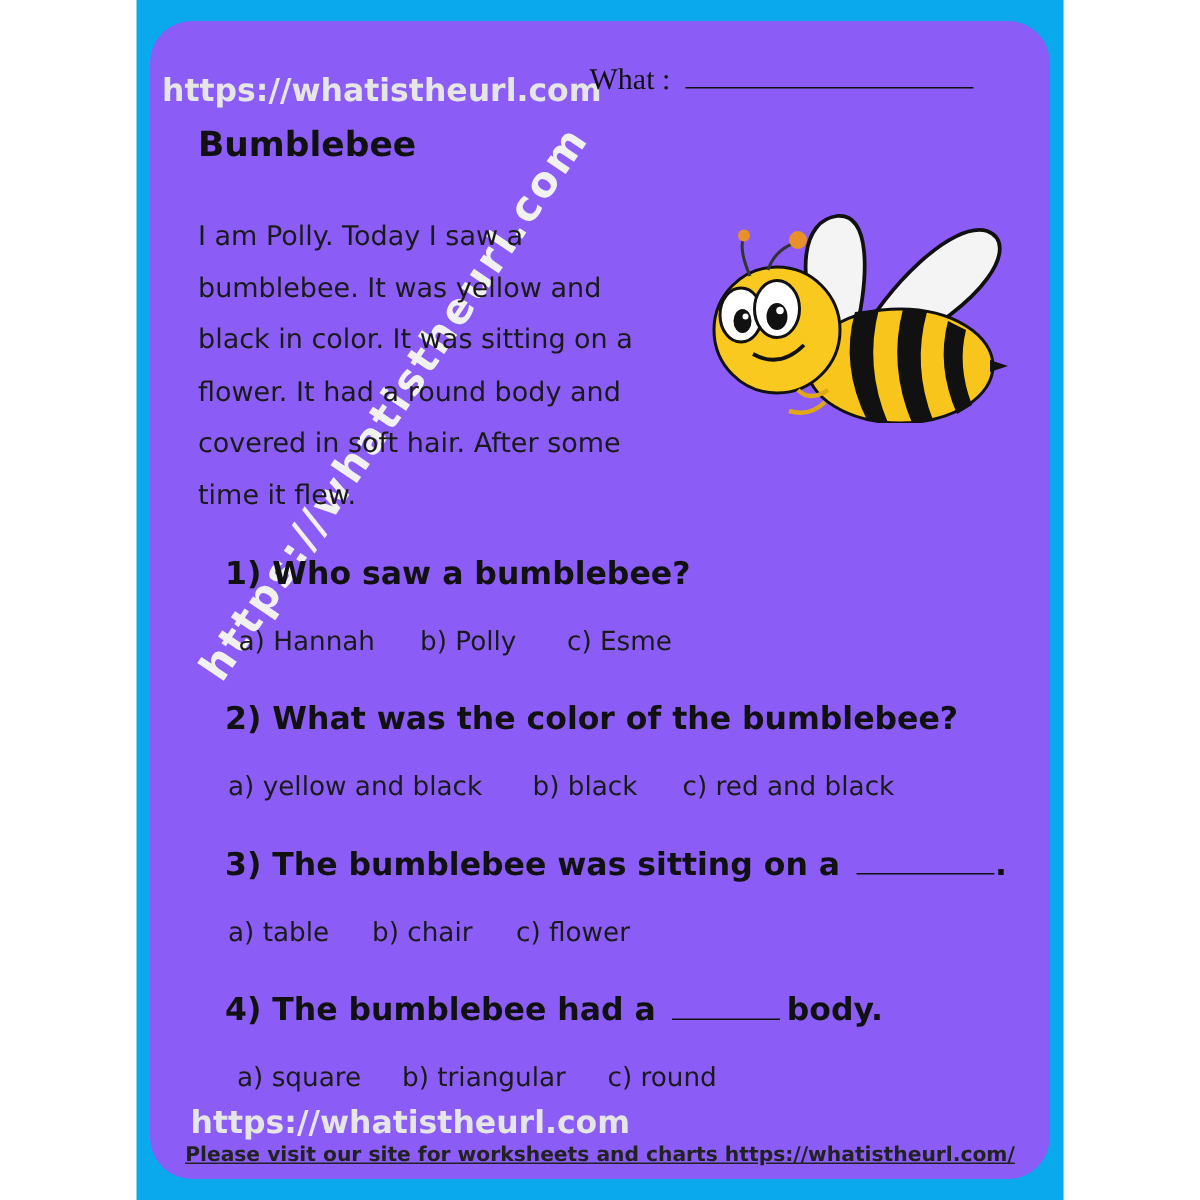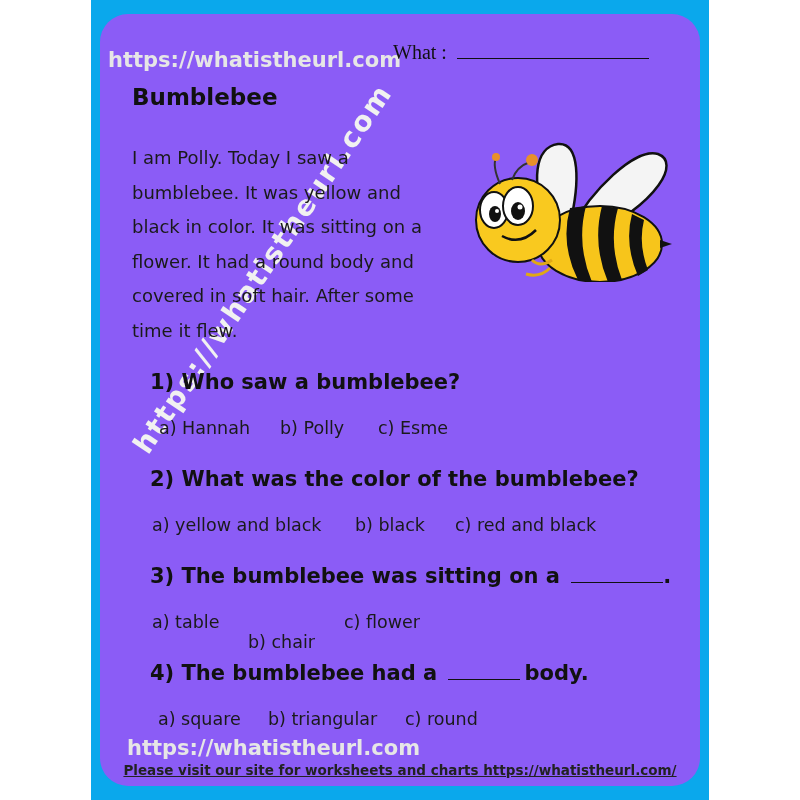--- a/index.html
+++ b/index.html
@@ -92,21 +92,21 @@
     <span style="left:255px;">b) black</span>
     <span style="left:355px;">c) red and black</span>
   </div>
 
   <div class="q" style="top:550px;">
     <span>3) The bumblebee was sitting on a</span>
     <span class="blank" style="width:92px; margin-left:4px;"></span><span>.</span>
   </div>
   <div class="opts" style="top:598px; left:0; width:536px; height:26px;">
     <span style="left:52px;">a) table</span>
-    <span style="left:148px;margin-top:20px;">b) chair</span>
+    <span style="left:148px;">b) chair</span>
     <span style="left:244px;">c) flower</span>
   </div>
 
   <div class="q" style="top:647px;">
     <span>4) The bumblebee had a</span>
     <span class="blank" style="width:72px; margin-left:4px; margin-right:4px;"></span><span>body.</span>
   </div>
   <div class="opts" style="top:695px; left:0; width:600px; height:26px;">
     <span style="left:58px;">a) square</span>
     <span style="left:168px;">b) triangular</span>

